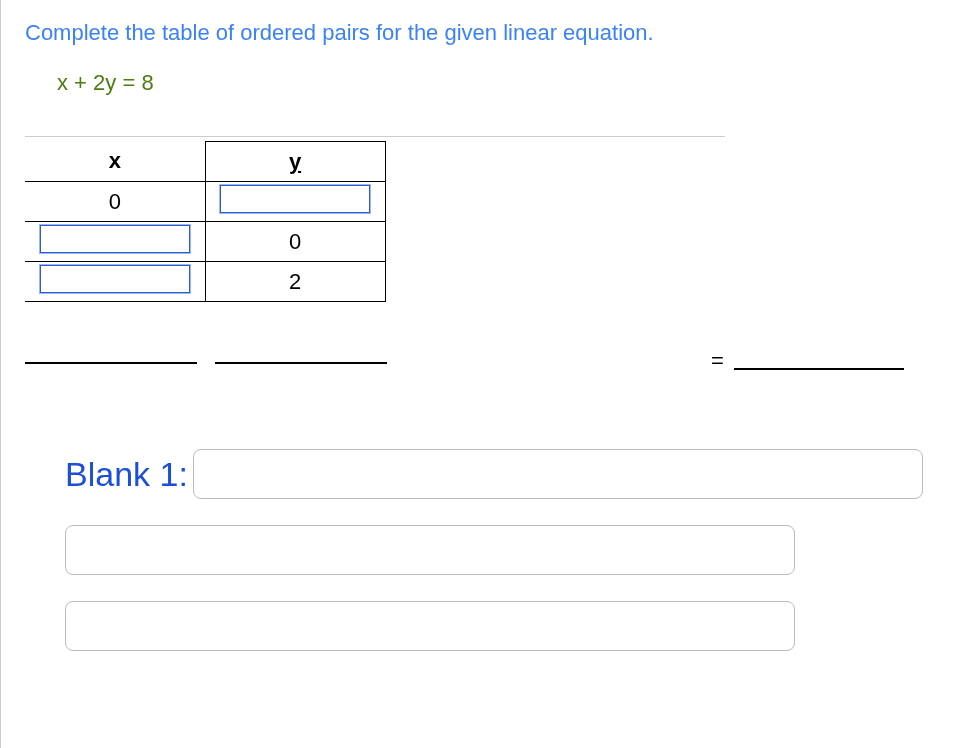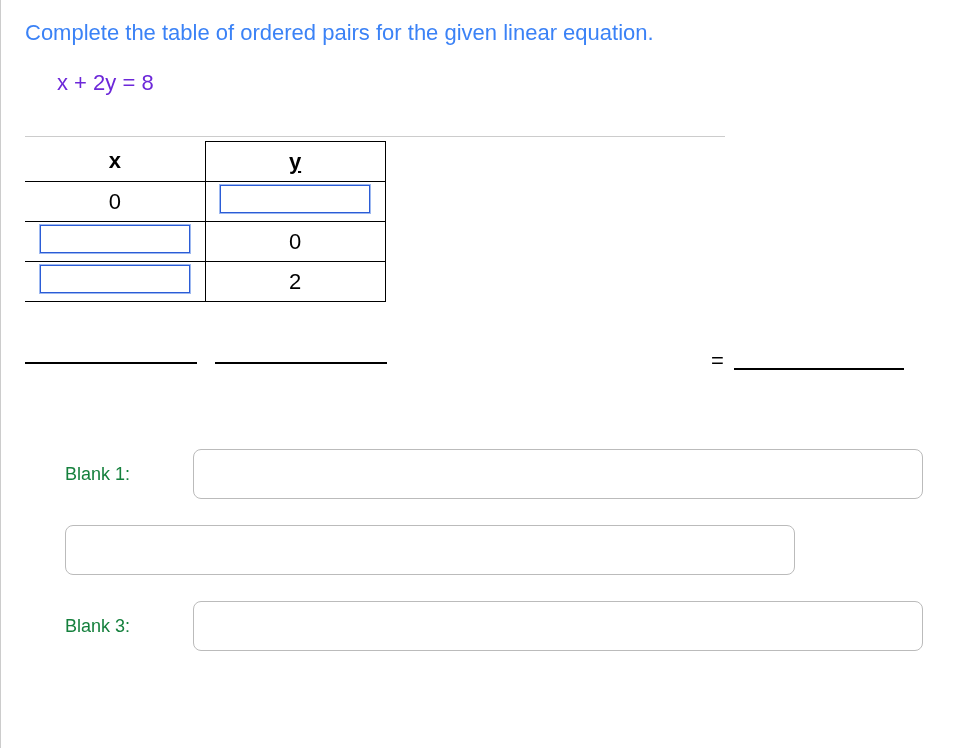--- a/index.html
+++ b/index.html
@@ -16,21 +16,21 @@
       position: relative;
       border-left: 1px solid #ccc;
     }
     .instruction {
       font-size: 22px;
       color: #3b82f6;
       margin-bottom: 24px;
     }
     .equation {
       font-size: 22px;
-      color: #6d28d9;
+      color: #4d7c0f;
       margin-left: 32px;
       margin-bottom: 40px;
     }
     .hr-top {
       border: none;
       border-top: 1px solid #ccc;
       margin-bottom: 0;
       width: 700px;
     }
     .xy-table {
@@ -100,22 +100,22 @@
     .blanks {
       margin-top: 85px;
       margin-left: 40px;
     }
     .blank-row {
       display: flex;
       align-items: center;
       margin-bottom: 26px;
     }
     .blank-label {
-      font-size: 18px;
-      color: #15803d;
+      font-size: 34px;
+      color: #1d4ed8;
       width: 128px;
     }
     .blank-input {
       flex: 0 0 730px;
       height: 50px;
       border: 1px solid #bbb;
       border-radius: 8px;
       font-size: 22px;
       padding: 0 14px;
       outline: none;
@@ -168,16 +168,15 @@
 
 <div class="blanks">
   <div class="blank-row">
     <div class="blank-label">Blank 1:</div>
     <input class="blank-input" type="text" style="">
   </div>
   <div class="blank-row">
     <input class="blank-input" type="text" style="">
   </div>
   <div class="blank-row">
-    <div class="blank-label">Blank 3:</div>
     <input class="blank-input" type="text" style="">
   </div>
 </div>
 
 </body></html>

